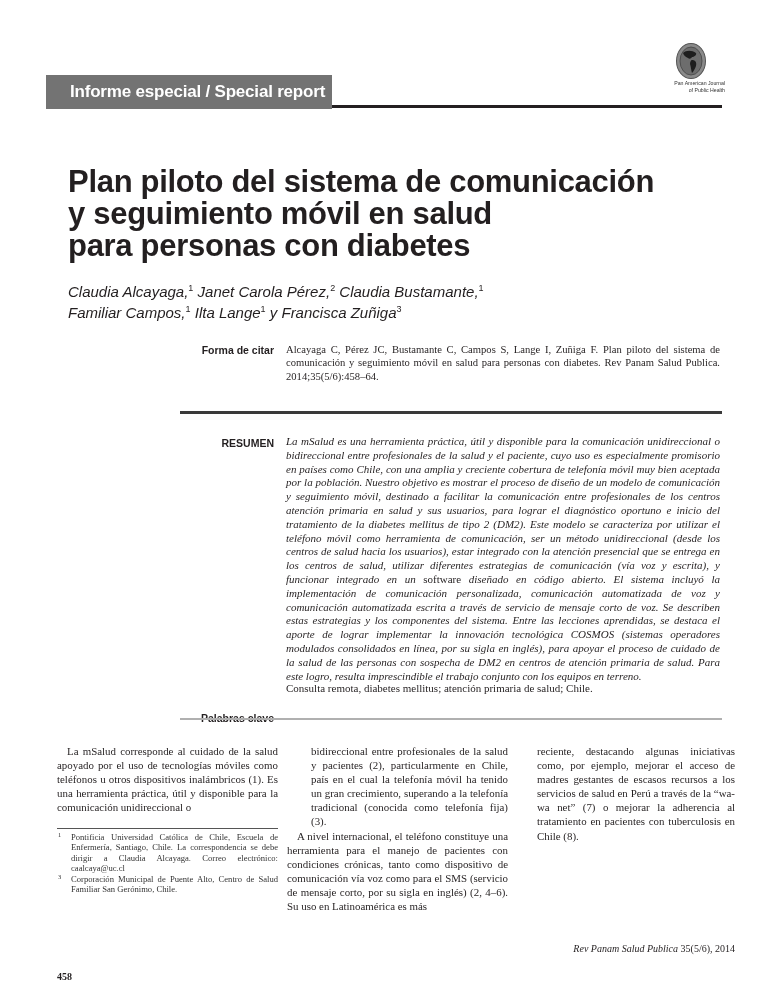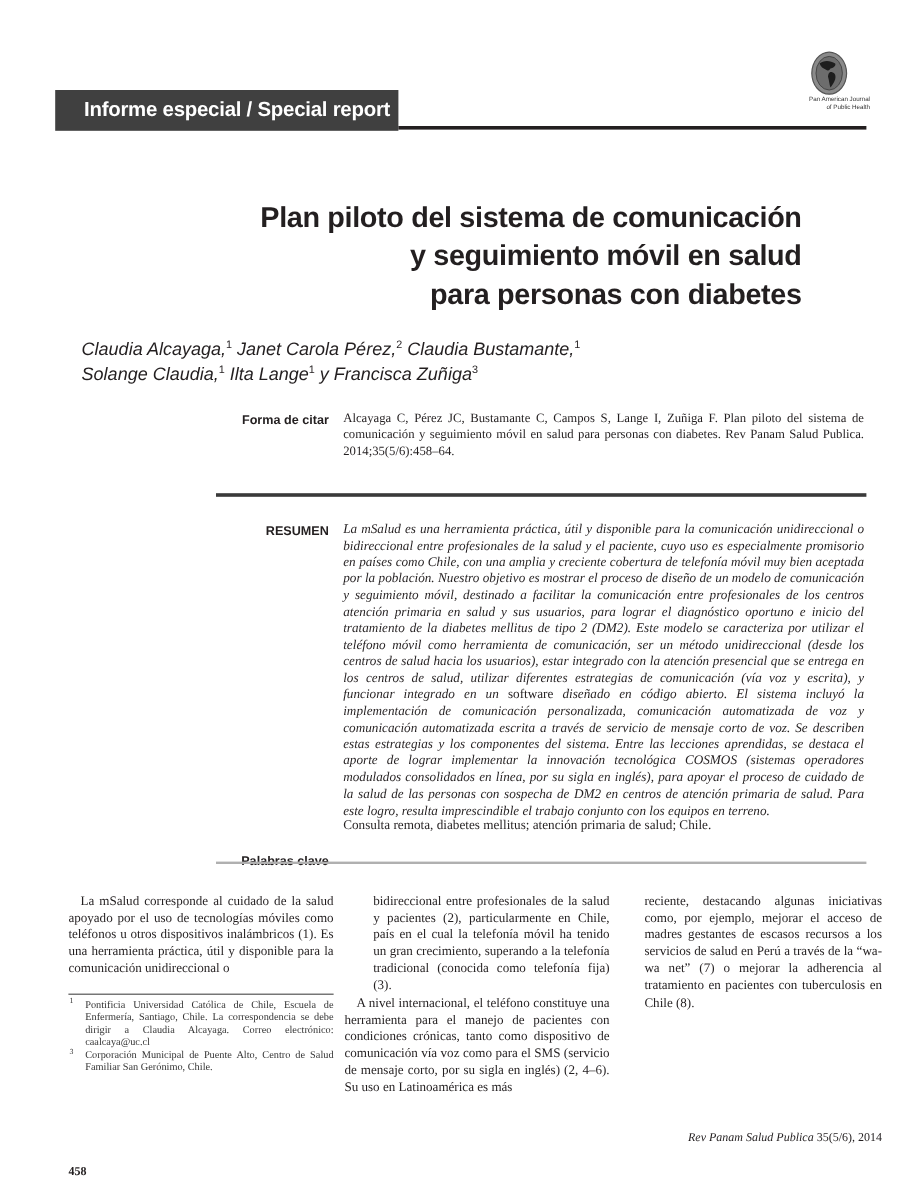--- a/index.html
+++ b/index.html
@@ -2,41 +2,41 @@
 <html><head>
 <meta charset="utf-8">
 <style>
   html, body { margin: 0; padding: 0; background: #ffffff; }
   body { width: 768px; height: 994px; position: relative; overflow: hidden; color: #231f20; }
   .abs { position: absolute; }
 
   
   .header-banner {
     left: 46px; top: 75px; width: 286px; height: 34px;
-    background: #404040; color: #ffffff;
+    background: #737373; color: #ffffff;
     font-family: "Liberation Sans", sans-serif; font-weight: bold;
     font-size: 17px; line-height: 34px; padding-left: 24px; box-sizing: border-box;
     letter-spacing: -0.2px;
   }
   .header-rule { left: 332px; top: 105px; width: 390px; height: 3px; background: #231f20; }
   .logo { left: 665px; top: 43px; width: 50px; height: 58px; }
   .logo-globe {
     position: absolute; left: 11px; top: 0; width: 28px; height: 34px; border-radius: 50%;
     background: #8a8a8a; border: 1px solid #555;
   }
   .logo-text {
     position: absolute; left: -10px; top: 37px; width: 70px; text-align: right;
     font-family: "Liberation Sans", sans-serif; font-size: 5.2px; line-height: 6.5px; color: #333;
   }
 
   
   .title {
     left: 68px; top: 166px; width: 600px;
-    font-family: "Liberation Sans", sans-serif; font-weight: bold; font-size: 24px; line-height: 32px;
-    color: #231f20; letter-spacing: -0.3px; text-align: right;
+    font-family: "Liberation Sans", sans-serif; font-weight: bold; font-size: 31px; line-height: 32px;
+    color: #231f20; letter-spacing: -0.3px;
   }
   .title div { white-space: nowrap; }
   .authors {
     left: 68px; top: 281px; width: 600px;
     font-family: "Liberation Sans", sans-serif; font-style: italic; font-size: 15px; line-height: 21px;
   }
   .authors sup { font-style: normal; font-size: 9px; vertical-align: 6px; line-height: 0; }
 
   
   .side-label {
@@ -106,21 +106,21 @@
   <div>para personas con diabetes</div>
 </div>
 
 <div class="abs authors">
   <div>
     <span>Claudia Alcayaga,</span><sup>1</sup>
     <span>Janet Carola Pérez,</span><sup>2</sup>
     <span>Claudia Bustamante,</span><sup>1</sup>
   </div>
   <div>
-    <span>Solange Claudia,</span><sup>1</sup>
+    <span>Familiar Campos,</span><sup>1</sup>
     <span>Ilta Lange</span><sup>1</sup>
     <span>y Francisca Zuñiga</span><sup>3</sup>
   </div>
 </div>
 
 <div class="abs side-label" style="top:344px;">Forma de citar</div>
 <div class="abs content" style="top:343px;">Alcayaga C, Pérez JC, Bustamante C, Campos S, Lange I, Zuñiga F. Plan piloto del sistema de comunicación y seguimiento móvil en salud para personas con diabetes. Rev Panam Salud Publica. 2014;35(5/6):458–64.</div>
 
 <div class="abs rule-thick"></div>
 

